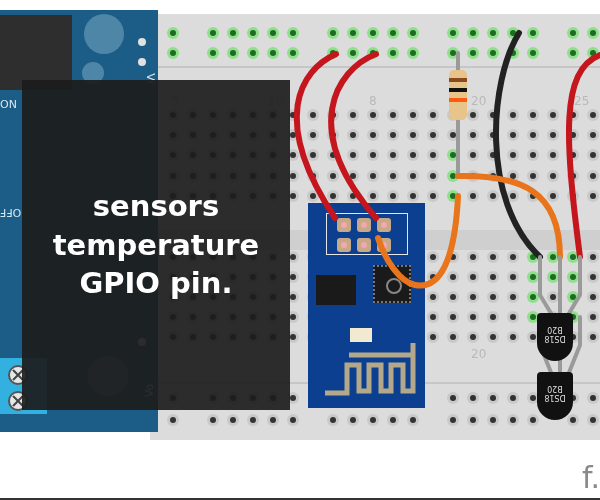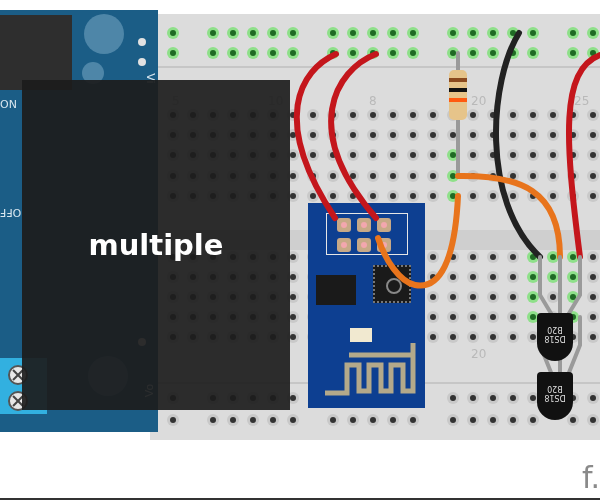--- a/index.html
+++ b/index.html
@@ -407,17 +407,19 @@
 <div class="sensor" style="left:537px;top:313px">
   <div class="txt" style="white-space:pre">DS18
 B20</div>
 </div>
 <div class="sensor" style="left:537px;top:372px">
   <div class="txt" style="white-space:pre">DS18
 B20</div>
 </div>
 
 <div class="overlay">
-  <div class="line">multiple</div>
+  <div class="line">sensors</div>
+  <div class="line">temperature</div>
+  <div class="line">GPIO pin.</div>
 </div>
 
 <div class="watermark">f.</div>
 <div class="bottom-border"></div>
 
 </body></html>

